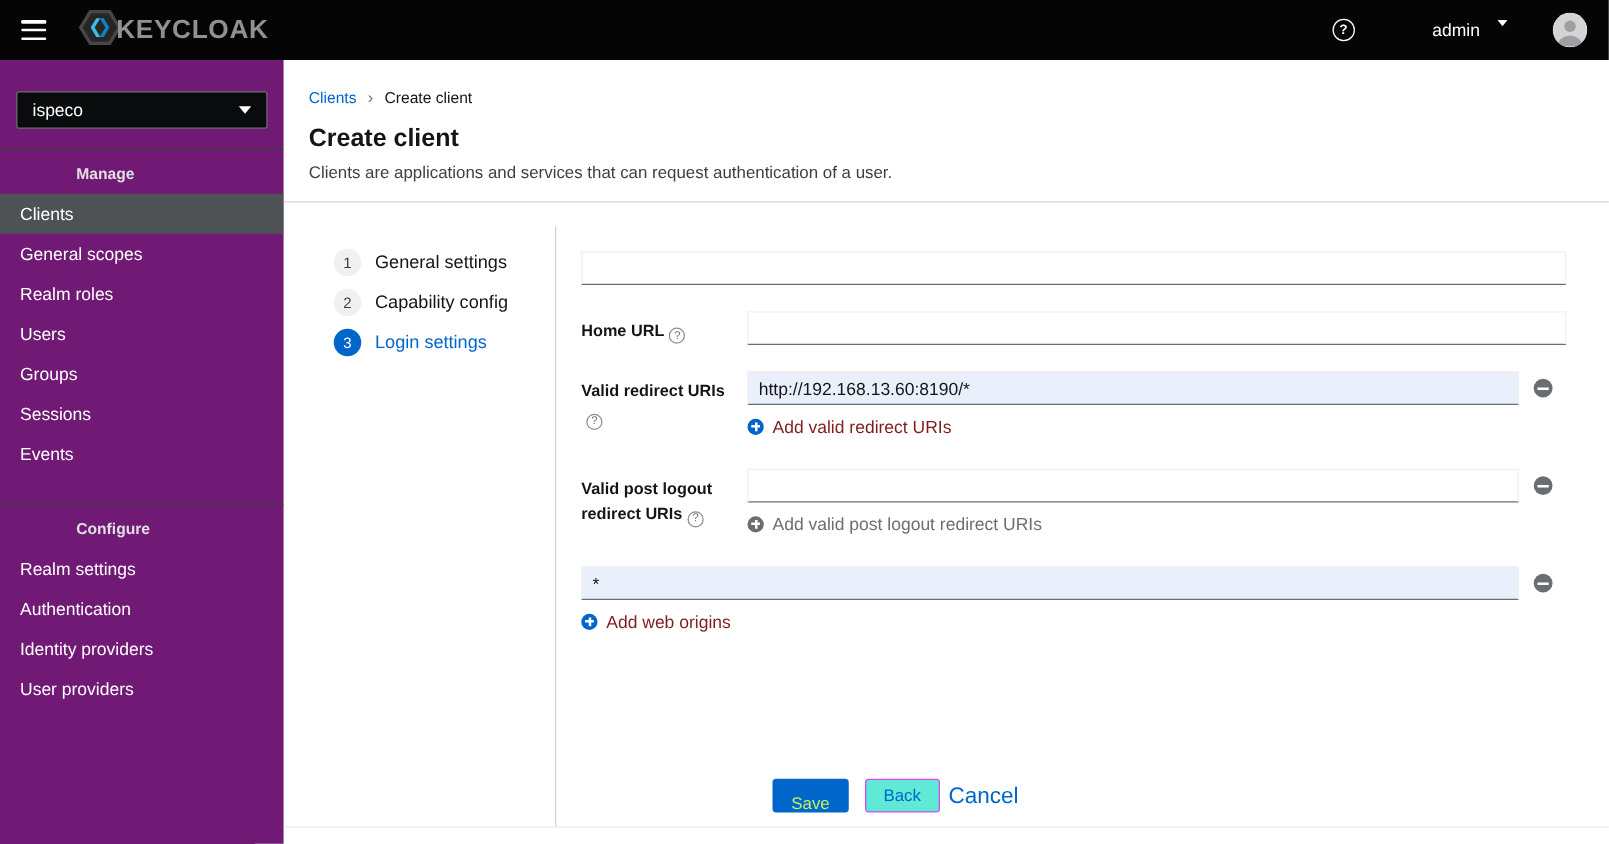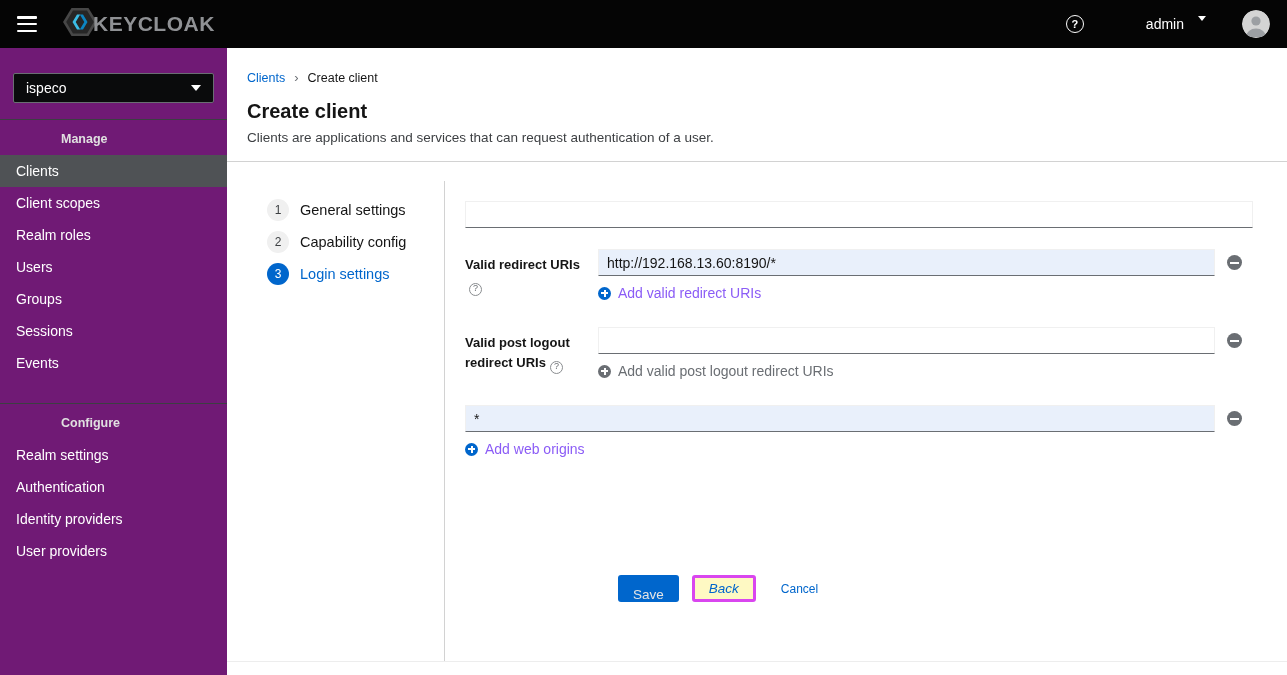--- a/index.html
+++ b/index.html
@@ -95,35 +95,35 @@
     width: 100%; height: 27px; font-family: "Liberation Sans", sans-serif; font-size: 14px; color: #151515;
     border: 1px solid #f0f0f0; border-bottom: 1px solid #6a6e73; background: #fff;
     padding: 0 8px; outline: none; border-radius: 0;
   }
   .text-input.filled { background: #e9f0fb; }
   .minus-btn {
     width: 15px; height: 15px; border-radius: 50%; background: #6a6e73; border: none;
     position: relative; margin-left: 12px; margin-right: 11px; flex: 0 0 15px; cursor: pointer; padding: 0;
   }
   .minus-btn::before { content: ""; position: absolute; left: 3px; right: 3px; top: 6.5px; height: 2px; background: #fff; }
-  .add-link { display: flex; align-items: center; margin-top: 9px; font-size: 14px; color: #8b5cf6; cursor: pointer; width: max-content; }
+  .add-link { display: flex; align-items: center; margin-top: 9px; font-size: 14px; color: #7f1d1d; cursor: pointer; width: max-content; }
   .plus-icon {
     width: 13px; height: 13px; border-radius: 50%; background: #0066cc; position: relative; margin-right: 7px; flex: 0 0 13px;
   }
   .plus-icon::before { content: ""; position: absolute; left: 3px; right: 3px; top: 5.5px; height: 2px; background: #fff; }
   .plus-icon::after  { content: ""; position: absolute; top: 3px; bottom: 3px; left: 5.5px; width: 2px; background: #fff; }
   .add-link.disabled { color: #6a6e73; cursor: default; }
   .add-link.disabled .plus-icon { background: #6a6e73; }
 
   
   .form-actions { display: flex; align-items: center; margin-top: 118px; margin-left: 153px; }
   .btn { font-family: "Liberation Sans", sans-serif; font-size: 13.5px; height: 27px; border-radius: 3px; cursor: pointer; }
-  .btn-primary { background: #0066cc; color: #e5e5e5; border: none; padding: 12px 15px; }
-  .btn-secondary { background: #fef9c3; color: #0066cc; border: 3px solid #d946ef; padding: 0 14px; margin-left: 13px; font-style: italic; }
-  .btn-link { background: none; border: none; color: #0066cc; padding: 0; margin-left: 25px; font-size: 12px; }
+  .btn-primary { background: #0066cc; color: #bef264; border: none; padding: 12px 15px; }
+  .btn-secondary { background: #5eead4; color: #0066cc; border: 1px solid #d946ef; padding: 0 14px; margin-left: 13px; }
+  .btn-link { background: none; border: none; color: #0066cc; padding: 0; margin-left: 7px; font-size: 18px; }
 </style>
 </head>
 <body>
 
 <header class="topbar">
   <div class="hamburger">
       <span></span>
       <span></span>
       <span></span>
     </div>
@@ -159,21 +159,21 @@
     <span>ispeco</span>
     <span class="realm-caret"></span>
   </div>
   <div class="sidebar-divider"></div>
 
   <div class="nav-section-label">Manage</div>
   <div class="nav-item active">
       <span>Clients</span>
     </div>
   <div class="nav-item">
-      <span>Client scopes</span>
+      <span>General scopes</span>
     </div>
   <div class="nav-item">
       <span>Realm roles</span>
     </div>
   <div class="nav-item">
       <span>Users</span>
     </div>
   <div class="nav-item">
       <span>Groups</span>
     </div>
@@ -230,20 +230,28 @@
     </div>
 
     <div class="form-col">
 
       <div class="field-row">
         <div class="field-control">
           <input class="text-input" type="text" value="" style="">
         </div>
       </div>
 
+      <div class="field-row">
+        <div class="field-label">
+          <span>Home URL</span><span class="q-icon"></span>
+        </div>
+        <div class="field-control">
+          <input class="text-input" type="text" value="" style="">
+        </div>
+      </div>
 
       <div class="field-row group">
         <div class="field-label">
           <span>Valid redirect URIs</span><span class="q-icon"></span>
         </div>
         <div class="field-control">
           <div class="control-line">
             <input class="text-input filled" type="text" value="http://192.168.13.60:8190/*" style="">
             <button class="minus-btn" aria-label="remove"></button>
           </div>

